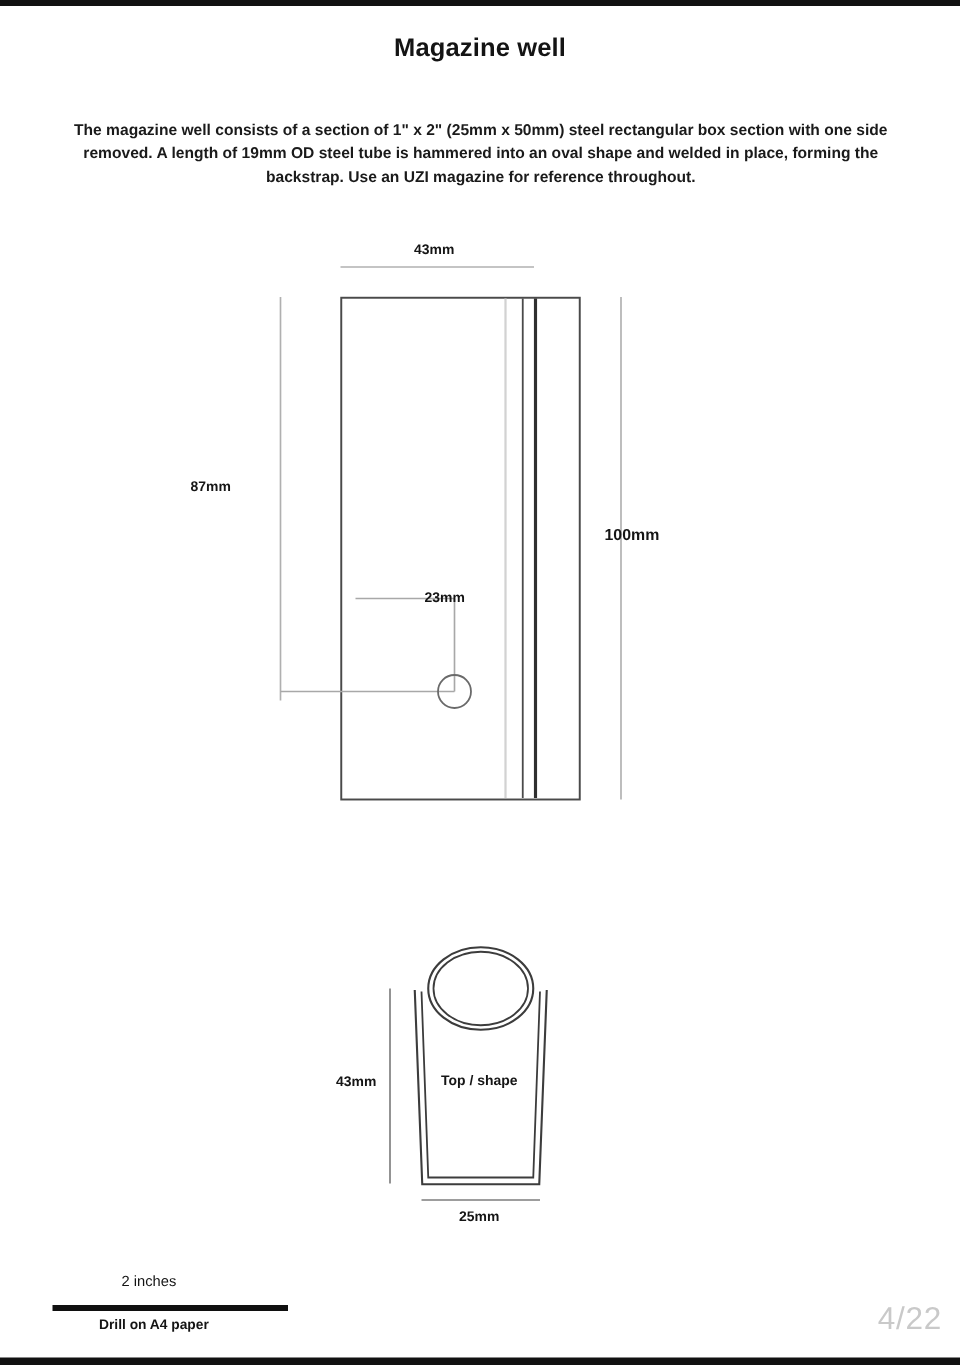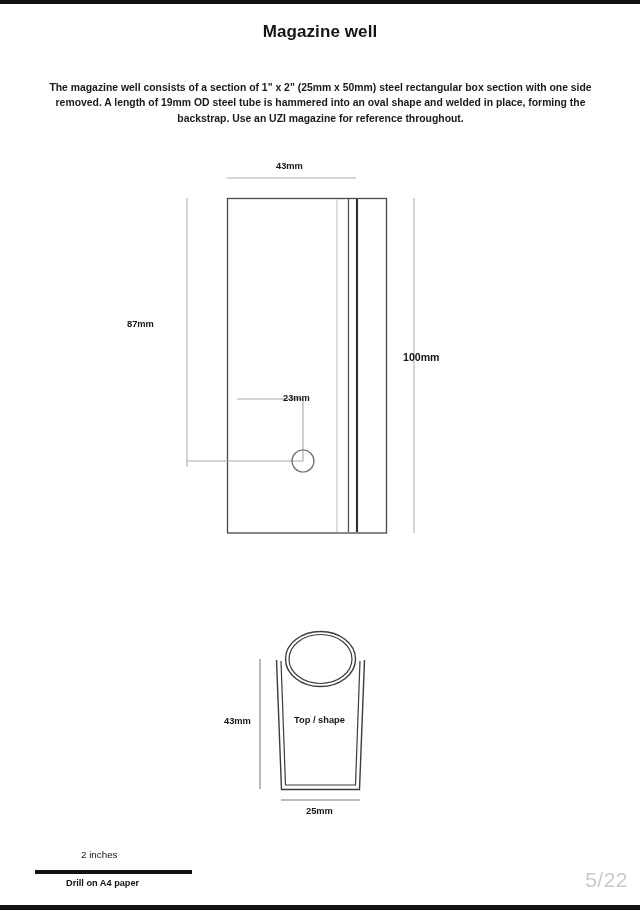--- a/index.html
+++ b/index.html
@@ -183,15 +183,15 @@
 
   <div class="view-label" style="left:294px; top:715px;">Top / shape</div>
 
   <div class="dim-label" style="left:224px; top:716px;">43mm</div>
 
   <div class="dim-label" style="left:306px; top:806px;">25mm</div>
 
   <div id="scale-caption">2 inches</div>
   <div id="scale-bar"></div>
   <div id="print-note">Drill on A4 paper</div>
-  <div id="page-number">5/22</div>
+  <div id="page-number">4/22</div>
 
 </div>
 
 </body></html>

